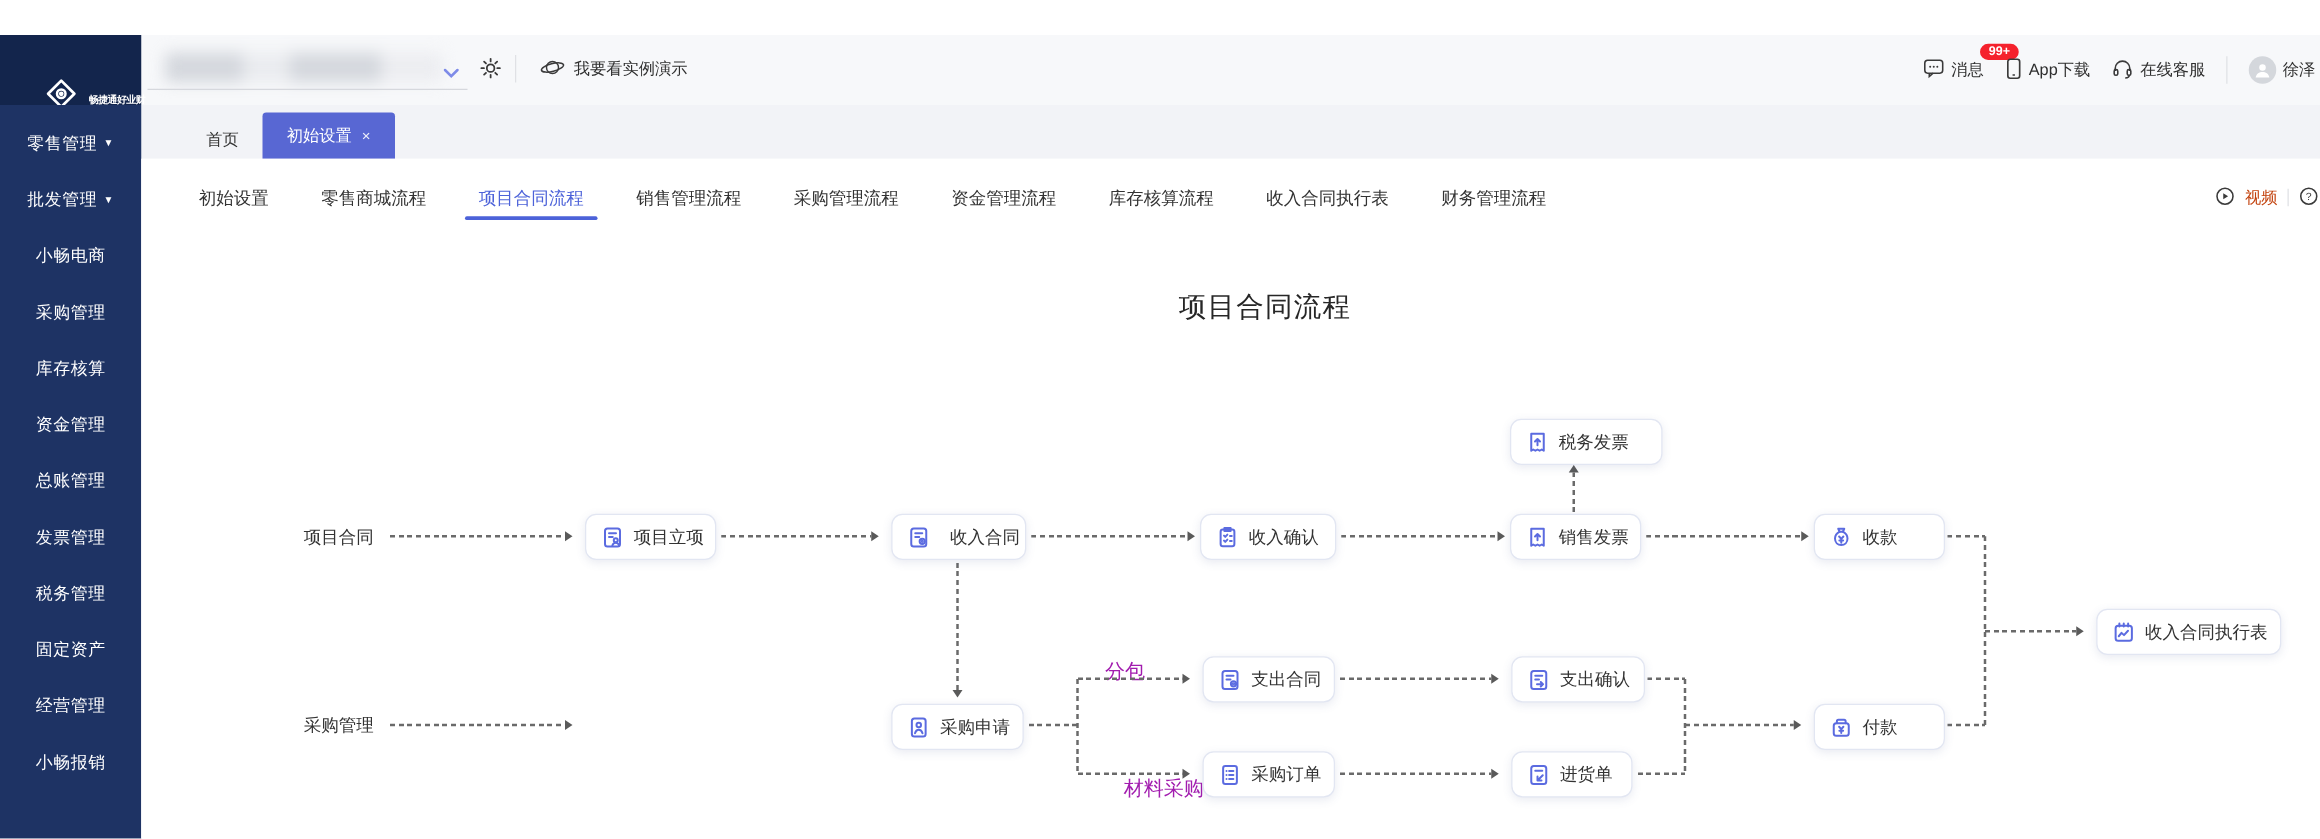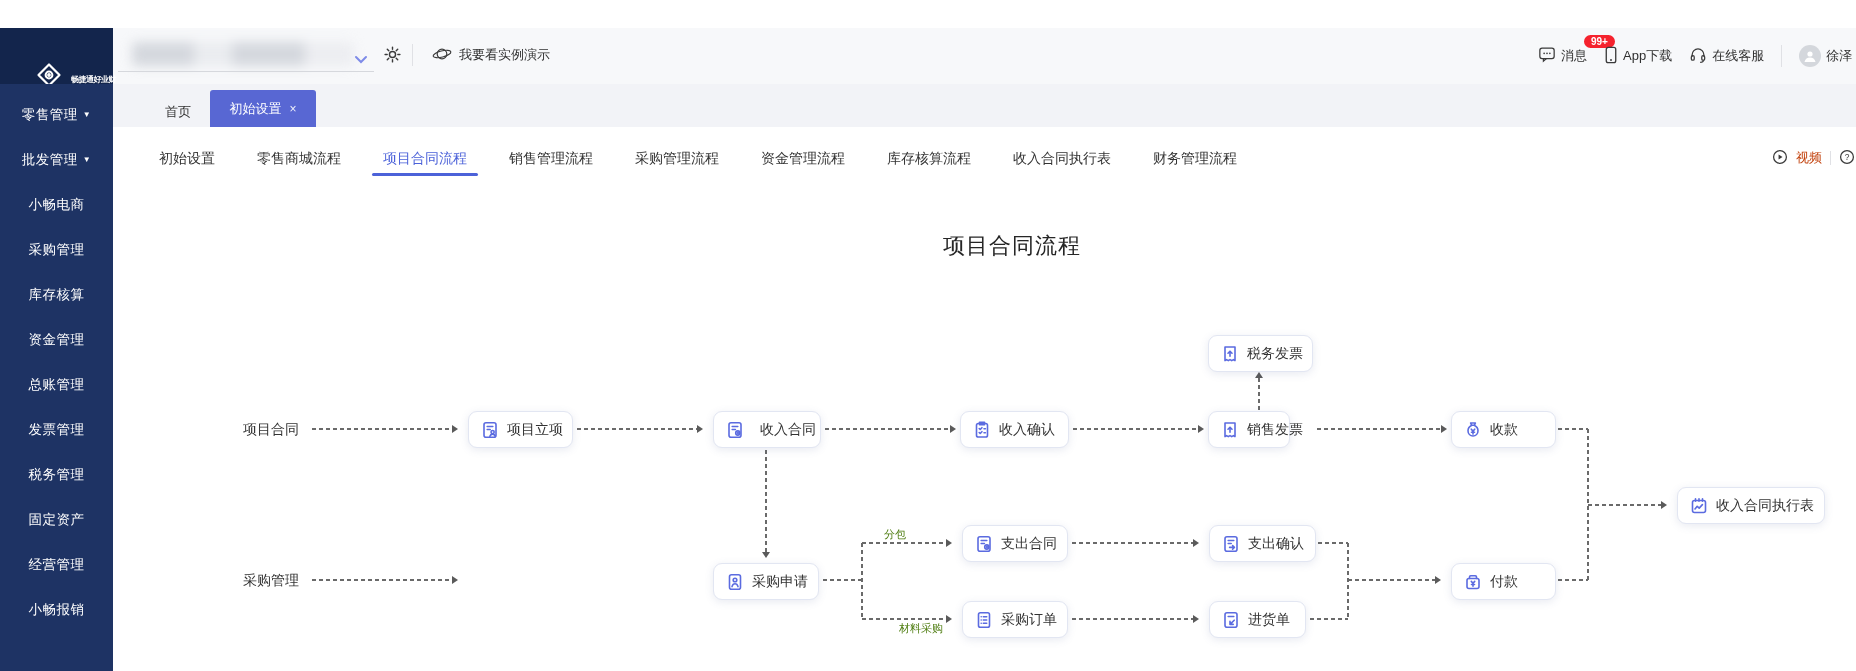--- a/index.html
+++ b/index.html
@@ -36,21 +36,21 @@
   
   .content{left:113px;top:127px;width:1743px;height:544px;background:#fff;}
   .subtabs{left:138px;top:147px;display:flex;font-size:14px;color:#333;}
   .subtab{padding:0 21px;line-height:22px;position:relative;cursor:pointer;white-space:nowrap;}
   .subtab.active{color:#4c62d9;}
   .subtab.active:after{content:"";position:absolute;left:10px;right:10px;bottom:-7px;height:3px;border-radius:2px;background:#4c62d9;}
   .helpbar{left:1772px;top:148px;display:flex;align-items:center;gap:8px;font-size:13px;color:#c2410c;height:20px;white-space:nowrap;}
   .page-title{left:880px;top:231px;width:264px;text-align:center;font-size:22px;color:#262626;font-weight:500;letter-spacing:1px;}
   
   .lane-label{font-size:14px;color:#333;font-weight:500;white-space:nowrap;}
-  .branch-label{font-size:11px;color:#4d7c0f;white-space:nowrap;}
+  .branch-label{font-size:16px;color:#a21caf;white-space:nowrap;}
   .node{position:absolute;height:37px;box-sizing:border-box;display:flex;align-items:center;gap:7px;padding:0 11px;
      background:#fff;border:1px solid #e2e6f2;border-radius:9px;box-shadow:0 2px 8px rgba(80,95,150,.13);
      font-size:14px;color:#333;cursor:pointer;white-space:nowrap;}
   .seg-h{position:absolute;height:2px;background:repeating-linear-gradient(90deg,#6a6a6a 0 4px,transparent 4px 7px);}
   .seg-v{position:absolute;width:2px;background:repeating-linear-gradient(180deg,#6a6a6a 0 4px,transparent 4px 7px);}
   .ar{position:absolute;width:0;height:0;}
   .ar-r{border-top:4px solid transparent;border-bottom:4px solid transparent;border-left:6px solid #5a5a5a;}
   .ar-u{border-left:4px solid transparent;border-right:4px solid transparent;border-bottom:6px solid #5a5a5a;}
   .ar-d{border-left:4px solid transparent;border-right:4px solid transparent;border-top:6px solid #5a5a5a;}
 </style>
@@ -296,30 +296,30 @@
       <div class="node" style="left: 960px; top: 411px; width: 109px;">
         <span style="display: flex;">
           <svg width="20" height="20" viewBox="0 0 20 20" fill="none" stroke="#5b6be0" stroke-width="1.6" stroke-linecap="round" stroke-linejoin="round">
             <rect x="4.5" y="3.5" width="11" height="13.5" rx="1.8"></rect>
             <path d="M7.5 2.3h5v2.4h-5z"></path>
             <path d="M7.2 8.5l1 1 1.7-1.8M12 8.7h1.4M7.2 12.5l1 1 1.7-1.8M12 12.7h1.4"></path>
           </svg>
         </span>
         <span>收入确认</span>
       </div>
-      <div class="node" style="left: 1208px; top: 411px; width: 82px;">
+      <div class="node" style="left: 1208px; top: 411px; width: 105px;">
         <span style="display: flex;">
           <svg width="20" height="20" viewBox="0 0 20 20" fill="none" stroke="#5b6be0" stroke-width="1.6" stroke-linecap="round" stroke-linejoin="round">
             <path d="M5 3h10v13.6l-1.6-1-1.7 1-1.7-1-1.7 1-1.7-1-1.6 1z"></path>
             <path d="M10 12.2V7.4M8 9.2l2-2 2 2"></path>
           </svg>
         </span>
         <span>销售发票</span>
       </div>
-      <div class="node" style="left: 1208px; top: 335px; width: 105px;">
+      <div class="node" style="left: 1208px; top: 335px; width: 122px;">
         <span style="display: flex;">
           <svg width="20" height="20" viewBox="0 0 20 20" fill="none" stroke="#5b6be0" stroke-width="1.6" stroke-linecap="round" stroke-linejoin="round">
             <path d="M5 3h10v13.6l-1.6-1-1.7 1-1.7-1-1.7 1-1.7-1-1.6 1z"></path>
             <path d="M10 12.2V7.4M8 9.2l2-2 2 2"></path>
           </svg>
         </span>
         <span>税务发票</span>
       </div>
       <div class="node" style="left: 1451px; top: 411px; width: 105px;">
         <span style="display: flex;">

